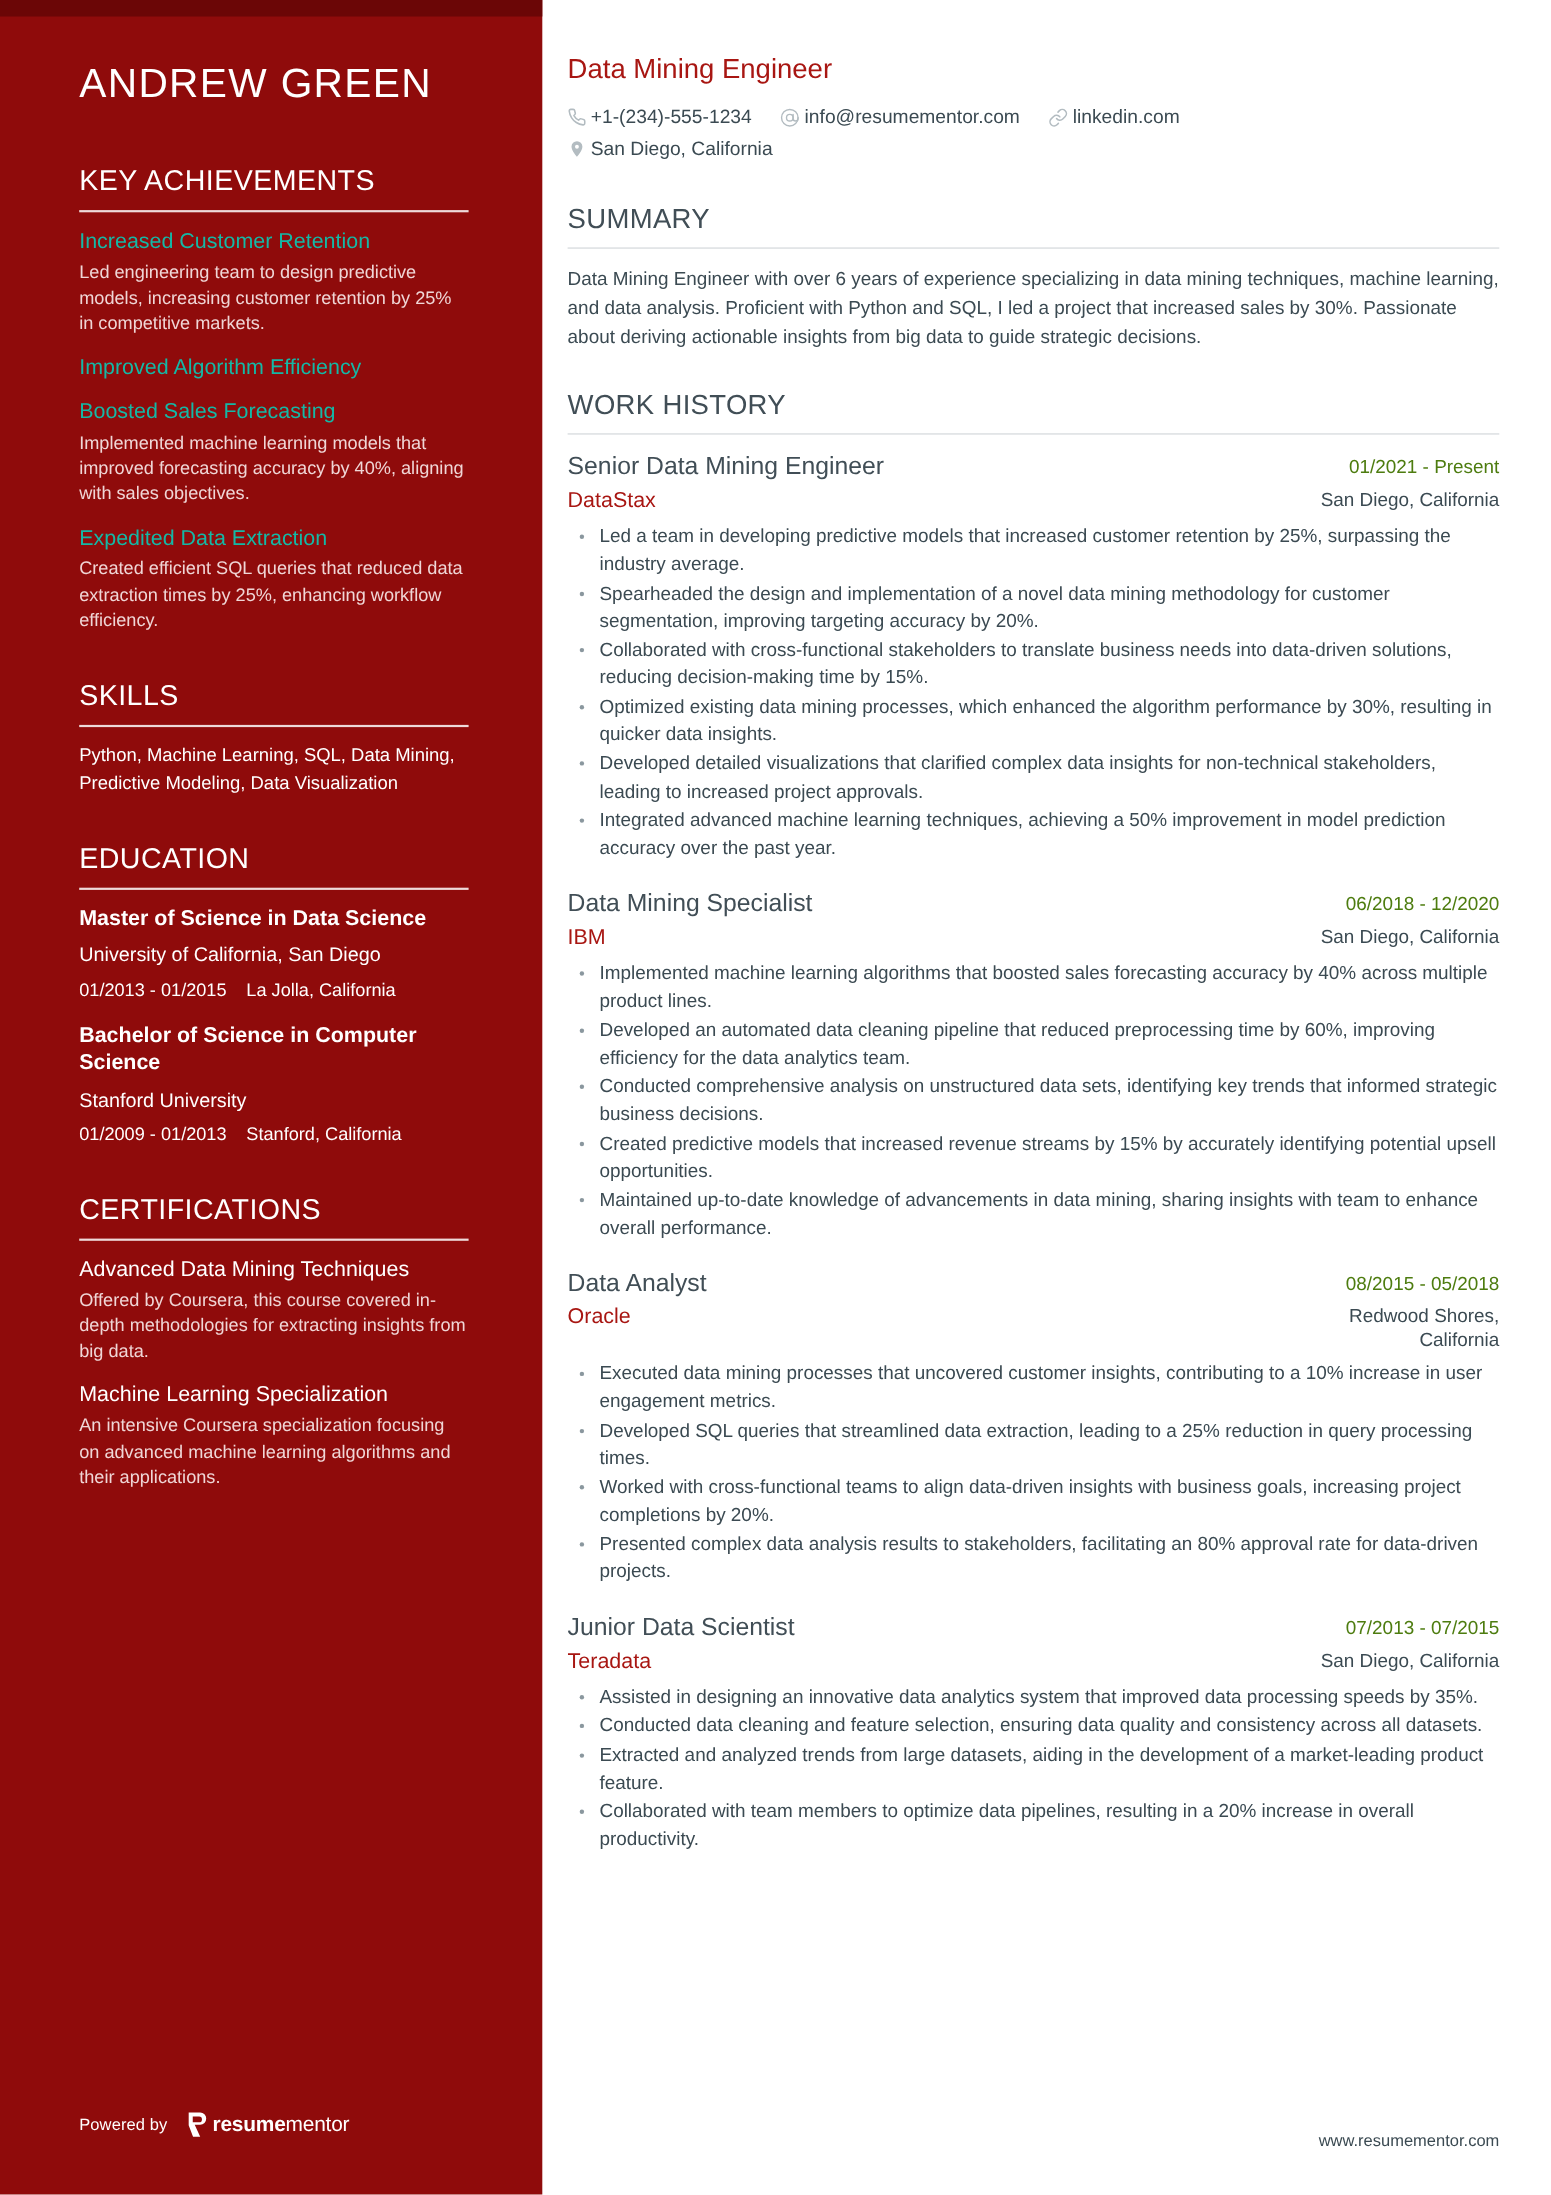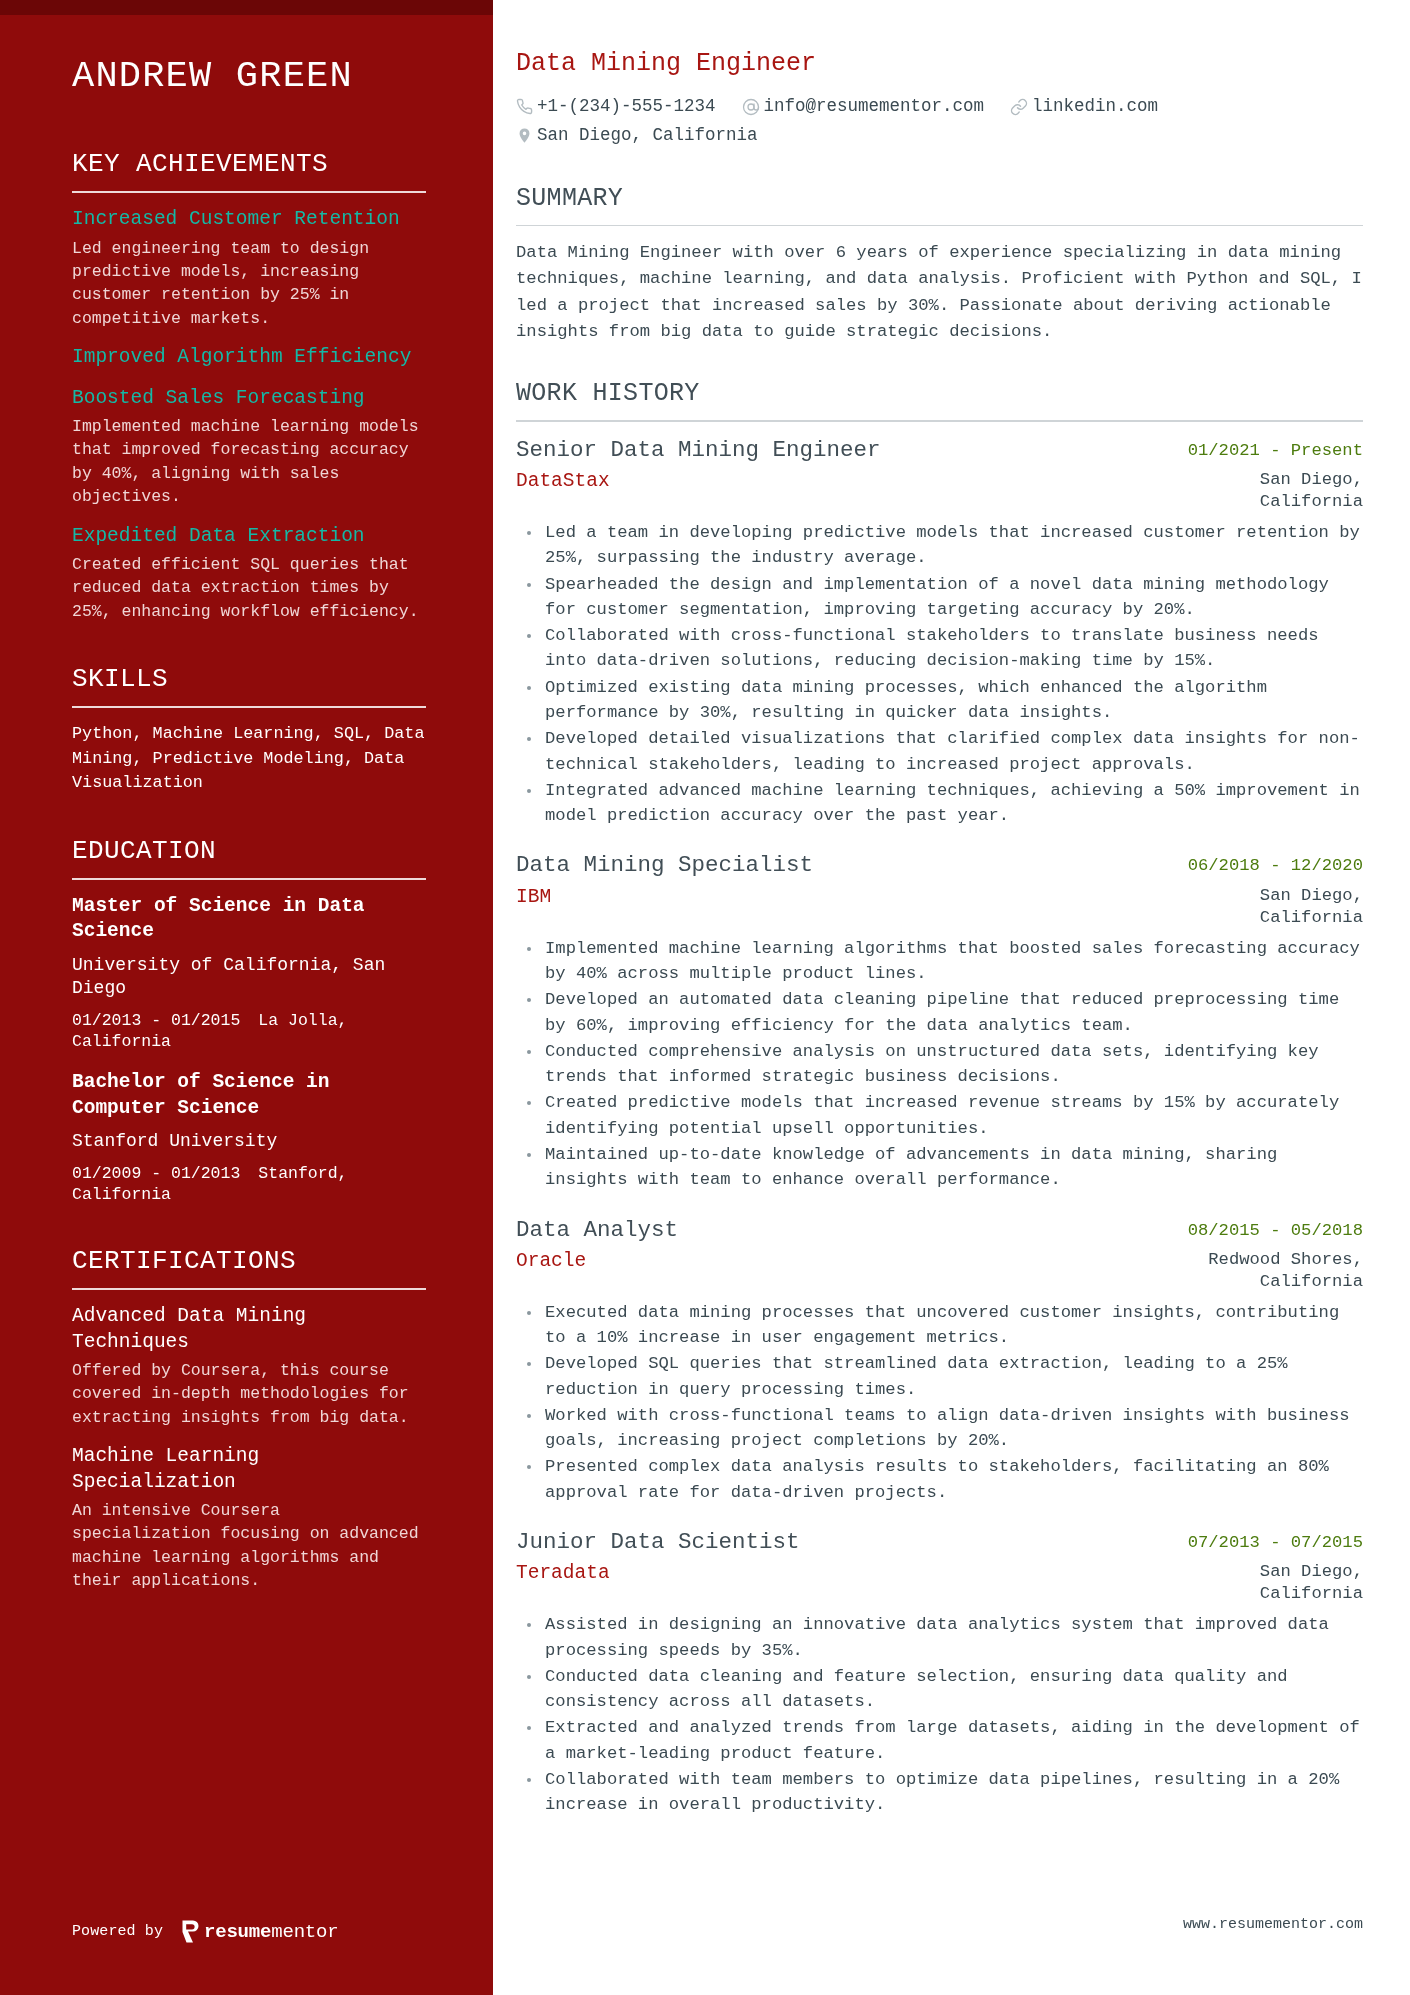--- a/index.html
+++ b/index.html
@@ -6,21 +6,21 @@
   html,body { background:#ffffff; }
   body {
     width:1410px; height:1995px;
     font-family:"Liberation Sans", sans-serif;
     color:#3b4a52;
     position:relative;
     overflow:hidden;
   }
 
   
-  #page { position:relative; width:1410px; height:1995px; background:#fff; display:flex;font-family:Liberation Mono, monospace; }
+  #page { position:relative; width:1410px; height:1995px; background:#fff; display:flex; }
 
   
   #sidebar {
     width:493px;
     background:#8f0b0b;
     position:relative;
     color:#ffffff;
     flex:0 0 493px;
   }
   #sidebar-topbar {
@@ -131,21 +131,21 @@
     margin-bottom:1px;
   }
   ul.bullets li::before {
     content:"";
     position:absolute; left:11px; top:11px;
     width:4px; height:4px; border-radius:50%;
     background:#8a979e;
   }
 
   #main-footer {
-    position:absolute; right:47px; bottom:62px;
+    position:absolute; right:47px; bottom:40px;
     font-size:15px; color:#3b4a52;
   }
 </style>
 </head>
 <body>
 
 <div id="page">
 
   <aside id="sidebar">
     <div id="sidebar-topbar"></div>

